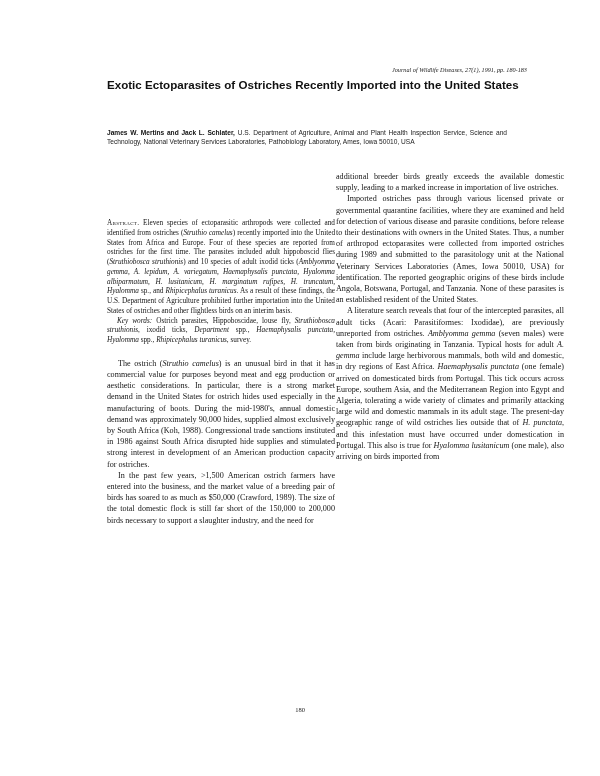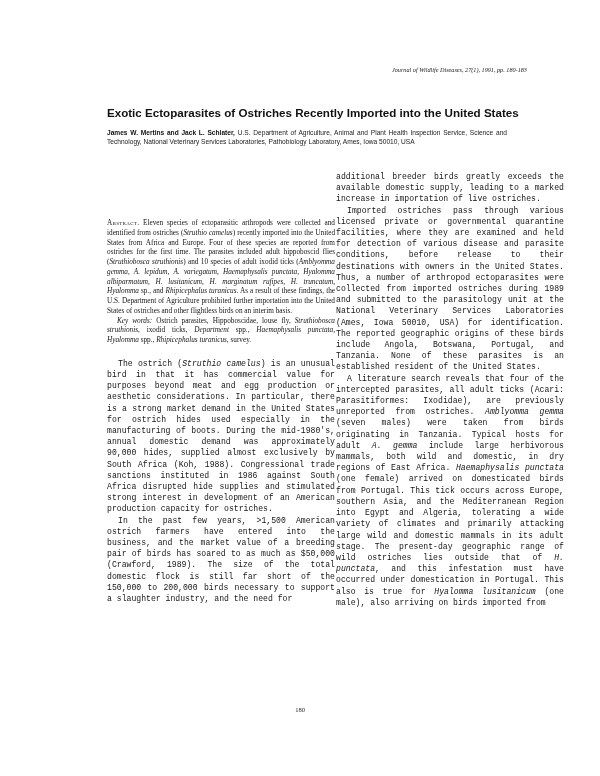--- a/index.html
+++ b/index.html
@@ -3,42 +3,42 @@
 <meta charset="utf-8">
 <style>
   html, body { margin: 0; padding: 0; background: #ffffff; }
   body { width: 600px; height: 776px; position: relative; overflow: hidden; color: #111; }
   .running-head {
     position: absolute; left: 392px; top: 66px; width: 200px;
     font-family: "Liberation Serif", serif; font-size: 6.2px; font-style: italic;
     color: #222; white-space: nowrap;
   }
   .title {
-    position: absolute; left: 107px; top: 104px; width: 420px;
+    position: absolute; left: 107px; top: 76px; width: 420px;
     font-family: "Liberation Sans", sans-serif; font-weight: bold;
     font-size: 11.6px; line-height: 17px; color: #111;
   }
   .authors {
     position: absolute; left: 107px; top: 128px; width: 400px;
     font-family: "Liberation Sans", sans-serif; font-size: 6.6px; line-height: 9.3px;
     color: #222; text-align: justify;
   }
   .authors b { color: #111; }
   .col {
     position: absolute; top: 171px; width: 228px;
     font-family: "Liberation Serif", serif; color: #151515;
     text-align: justify; hyphens: none;
   }
   .col-left { left: 107px; }
   .col-right { left: 336px; }
   .abstract { font-size: 7.25px; line-height: 9.75px; margin-top: 48px; }
   .abstract p { margin: 0; }
   .abstract .kw { text-indent: 10px; }
   .small-caps { font-variant: small-caps; letter-spacing: 0.3px; }
-  .body-text { font-size: 8.15px; line-height: 11.2px; font-family: Liberation Mono, monospace; }
+  .body-text { font-size: 8.15px; line-height: 11.2px; }
   .body-text p { margin: 0; text-indent: 11px; }
   .gap { height: 12px; }
   i { font-style: italic; }
   .page-number {
     position: absolute; left: 0; width: 100%; top: 706px; text-align: center;
     font-family: "Liberation Serif", serif; font-size: 6.5px; color: #222;
   }
 </style>
 </head>
 <body>

